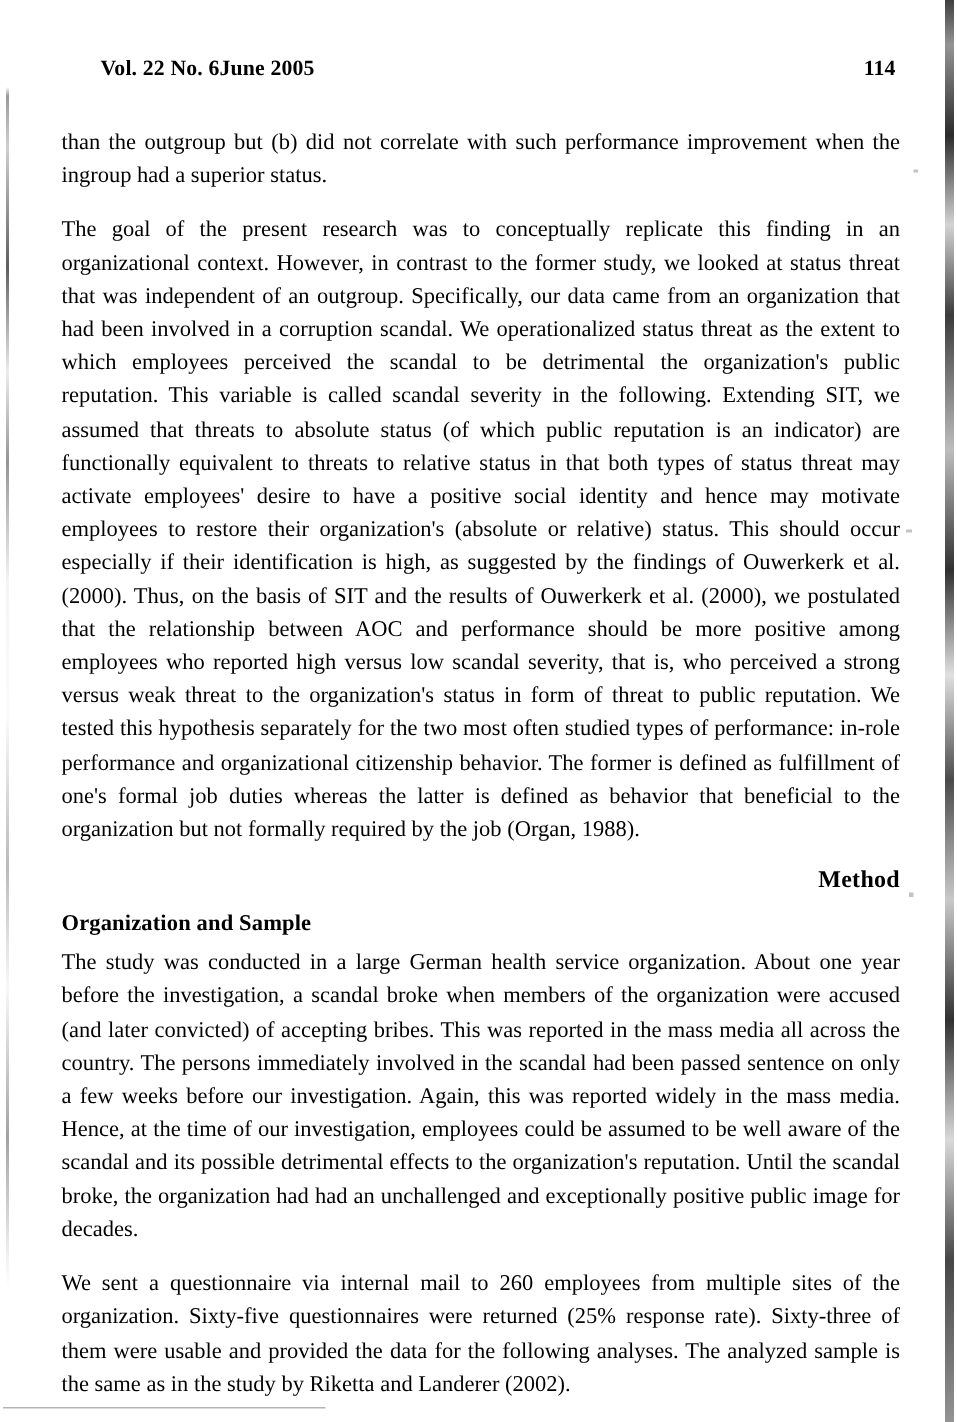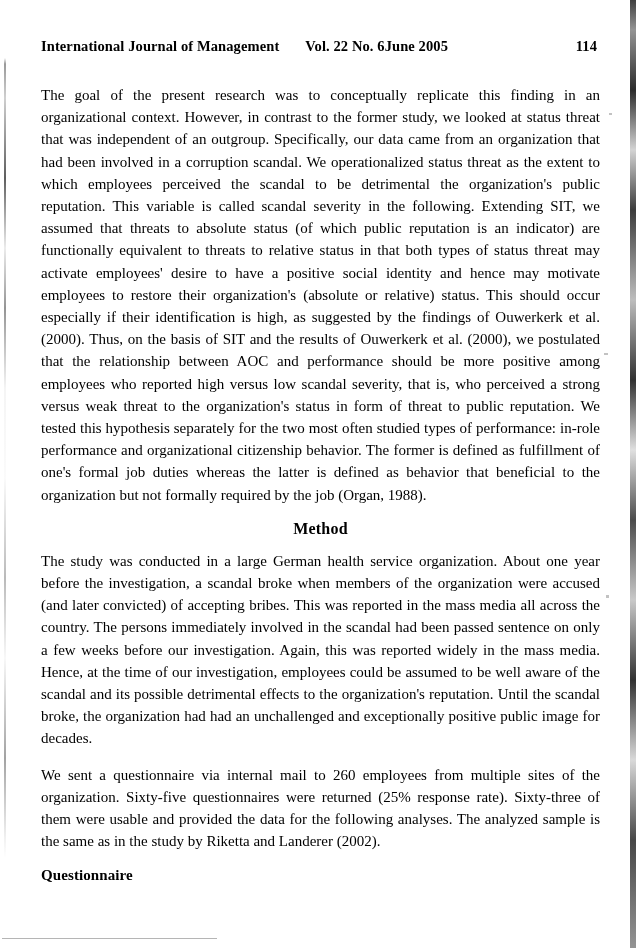--- a/index.html
+++ b/index.html
@@ -115,21 +115,21 @@
     text-align: justify;
     text-justify: inter-word;
     -webkit-hyphens: none;
     hyphens: none;
   }
 
   h2.section-heading {
     margin: 8px 0 12px 0;
     font-size: 16px;
     font-weight: bold;
-    text-align: center;
+    text-align: right;
     letter-spacing: 0.2px;
   }
 
   h3.sub-heading {
     margin: 2px 0 6px 0;
     font-size: 15px;
     font-weight: bold;
     text-align: left;
     letter-spacing: 0.1px;
   }
@@ -140,33 +140,34 @@
 <div class="page">
 
   <div class="scan-edge-left"></div>
   <div class="scan-edge-right"></div>
   <div class="scan-bottom-line"></div>
   <div class="scan-speck" style="left:604px; top:353px; width:4px; height:2px;"></div>
   <div class="scan-speck" style="left:609px; top:113px; width:3px; height:2px;"></div>
   <div class="scan-speck" style="left:606px; top:595px; width:3px; height:3px;"></div>
 
   <div class="running-header">
-    <span class="rh-journal">International Journal of Management</span>
     <span class="rh-vol">Vol. 22 No. 6</span>
     <span class="rh-date">June 2005</span>
     <span class="rh-page">114</span>
   </div>
 
   <div class="body-col">
 
+    <p class="para">than the outgroup but (b) did not correlate with such performance improvement when the ingroup had a superior status.</p>
 
     <p class="para">The goal of the present research was to conceptually replicate this finding in an organizational context. However, in contrast to the former study, we looked at status threat that was independent of an outgroup. Specifically, our data came from an organization that had been involved in a corruption scandal. We operationalized status threat as the extent to which employees perceived the scandal to be detrimental the organization's public reputation. This variable is called scandal severity in the following. Extending SIT, we assumed that threats to absolute status (of which public reputation is an indicator) are functionally equivalent to threats to relative status in that both types of status threat may activate employees' desire to have a positive social identity and hence may motivate employees to restore their organization's (absolute or relative) status. This should occur especially if their identification is high, as suggested by the findings of Ouwerkerk et al. (2000). Thus, on the basis of SIT and the results of Ouwerkerk et al. (2000), we postulated that the relationship between AOC and performance should be more positive among employees who reported high versus low scandal severity, that is, who perceived a strong versus weak threat to the organization's status in form of threat to public reputation. We tested this hypothesis separately for the two most often studied types of performance: in-role performance and organizational citizenship behavior. The former is defined as fulfillment of one's formal job duties whereas the latter is defined as behavior that beneficial to the organization but not formally required by the job (Organ, 1988).</p>
 
     <h2 class="section-heading">Method</h2>
 
+    <h3 class="sub-heading">Organization and Sample</h3>
 
     <p class="para">The study was conducted in a large German health service organization. About one year before the investigation, a scandal broke when members of the organization were accused (and later convicted) of accepting bribes. This was reported in the mass media all across the country. The persons immediately involved in the scandal had been passed sentence on only a few weeks before our investigation. Again, this was reported widely in the mass media. Hence, at the time of our investigation, employees could be assumed to be well aware of the scandal and its possible detrimental effects to the organization's reputation. Until the scandal broke, the organization had had an unchallenged and exceptionally positive public image for decades.</p>
 
     <p class="para">We sent a questionnaire via internal mail to 260 employees from multiple sites of the organization. Sixty-five questionnaires were returned (25% response rate). Sixty-three of them were usable and provided the data for the following analyses. The analyzed sample is the same as in the study by Riketta and Landerer (2002).</p>
 
     <h3 class="sub-heading">Questionnaire</h3>
 
   </div>
 
 </div>

